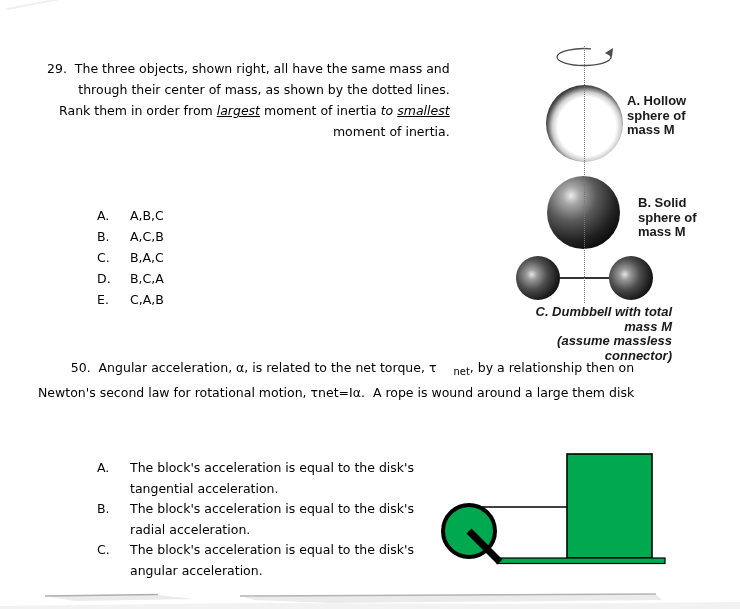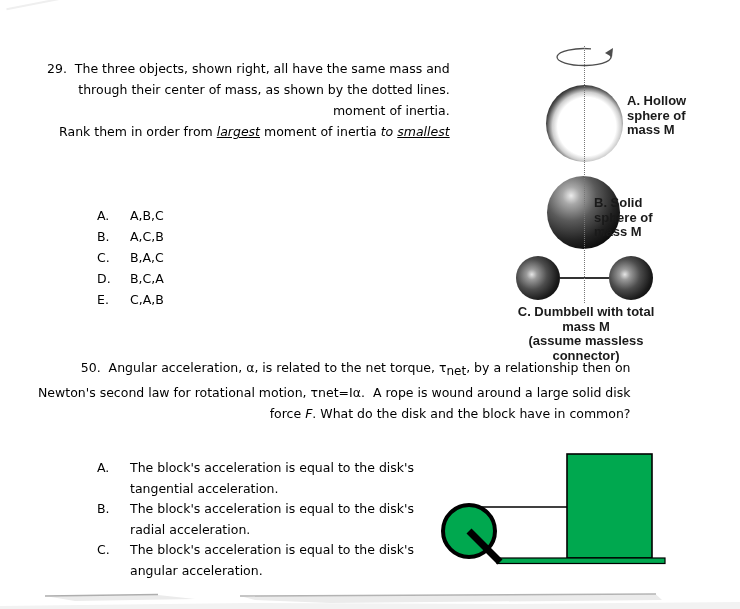--- a/index.html
+++ b/index.html
@@ -6,31 +6,31 @@
   body{
     width:740px;height:609px;position:relative;overflow:hidden;
     background:#ffffff;color:#000;
     font-family:"DejaVu Sans",sans-serif;
   }
   .abs{position:absolute;}
   .qtext{font-size:12.5px;line-height:21px;text-align:right;}
   .tline{white-space:pre;}
   .it{font-style:italic;}
   .iu{font-style:italic;text-decoration:underline;}
-  .sub{font-size:12px;vertical-align:-3px;}
+  .sub{font-size:10px;vertical-align:-3px;margin-left:17px;}
   .chrow{display:flex;font-size:12.5px;}
   .c29 .chrow{line-height:21px;}
   .c30 .chrow{line-height:20.5px;}
   .letter{width:25px;flex:0 0 25px;}
   .ctext{white-space:pre-line;margin-left:8px;}
   .lbl{
     font-family:"Liberation Sans",sans-serif;font-weight:bold;
     font-size:13px;line-height:14.5px;white-space:pre-line;color:#1a1a1a;
   }
-  .capc{text-align:center;}
+  .capc{text-align:right;font-style:italic;}
   .sphere{border-radius:50%;}
   #hollow-sphere{
     left:546px;top:85px;width:77px;height:77px;
     background:radial-gradient(circle at 53% 54%, #ffffff 0%, #ffffff 50%, #cfcfcf 59%, #555 68%, #050505 77%, #000 90%, #2b2b2b 100%);
   }
   #solid-sphere{
     left:547px;top:176px;width:73px;height:73px;
     background:radial-gradient(circle at 33% 27%, #ececec 0%, #a8a8a8 12%, #5a5a5a 35%, #222 62%, #000 88%);
   }
   .dumb{
@@ -43,22 +43,22 @@
   }
   #connector{left:560px;top:277px;width:49px;height:1.5px;background:#333;}
   #corner-mark{left:6px;top:3px;width:55px;height:0;border-top:2px solid #efefef;transform:rotate(-11deg);}
 </style>
 </head>
 <body>
 
 <div class="abs qtext" style="left:47px;top:58px;" id="q29-lines">
     <div class="tline"><span>29.  The three objects, shown right, all have the same mass and</span></div>
     <div class="tline"><span>through their center of mass, as shown by the dotted lines.</span></div>
+    <div class="tline"><span>Rank them in order from </span><span class="iu">largest</span><span> moment of inertia </span><span class="it">to</span><span> </span><span class="iu">smallest</span></div>
     <div class="tline"><span>moment of inertia.</span></div>
-    <div class="tline"><span>Rank them in order from </span><span class="iu">largest</span><span> moment of inertia </span><span class="it">to</span><span> </span><span class="iu">smallest</span></div>
   </div>
 
 <div class="abs c29" style="left:97px;top:205px;" id="q29-choices">
     <div class="chrow">
       <span class="letter">A.</span>
       <div class="ctext">A,B,C</div>
     </div>
     <div class="chrow">
       <span class="letter">B.</span>
       <div class="ctext">A,C,B</div>
@@ -86,30 +86,29 @@
 
 <div class="abs sphere" id="hollow-sphere"></div>
 <div class="abs sphere" id="solid-sphere"></div>
 <div class="abs sphere dumb" style="left:516px;"></div>
 <div class="abs sphere dumb" style="left:609px;"></div>
 <div class="abs" id="connector"></div>
 
 <div class="abs lbl" style="left:627px;top:94px;">A. Hollow
 sphere of
 mass M</div>
-<div class="abs lbl" style="left:594px;top:196px;">B. Solid
+<div class="abs lbl" style="left:638px;top:196px;">B. Solid
 sphere of
 mass M</div>
 <div class="abs lbl capc" style="left:500px;top:305px;width:172px;">C. Dumbbell with total mass M
 (assume massless connector)</div>
 
 <div class="abs qtext" style="left:38px;top:357px;" id="q30-lines">
     <div class="tline"><span>50.  Angular acceleration, α, is related to the net torque, τ</span><span class="sub">net</span><span>, by a relationship then on</span></div>
-    <div class="tline"><span>Newton's second law for rotational motion, τnet=Iα.  A rope is wound around a large solid disk</span></div>
-    <div class="tline"><span>force </span><span class="it">F</span><span>. What do the disk and the block have in common?</span></div>
+    <div class="tline"><span>Newton's second law for rotational motion, τnet=Iα.  A rope is wound around a large them disk</span></div>
   </div>
 
 <div class="abs c30" style="left:97px;top:458px;" id="q30-choices">
     <div class="chrow">
       <span class="letter">A.</span>
       <div class="ctext">The block's acceleration is equal to the disk's
 tangential acceleration.</div>
     </div>
     <div class="chrow">
       <span class="letter">B.</span>

